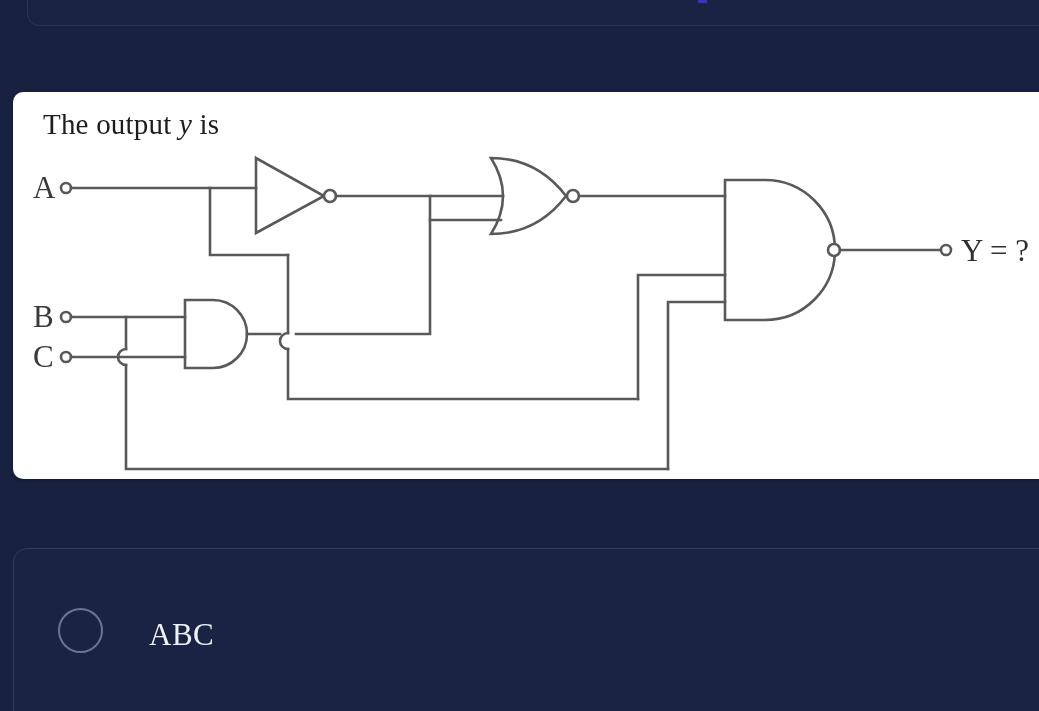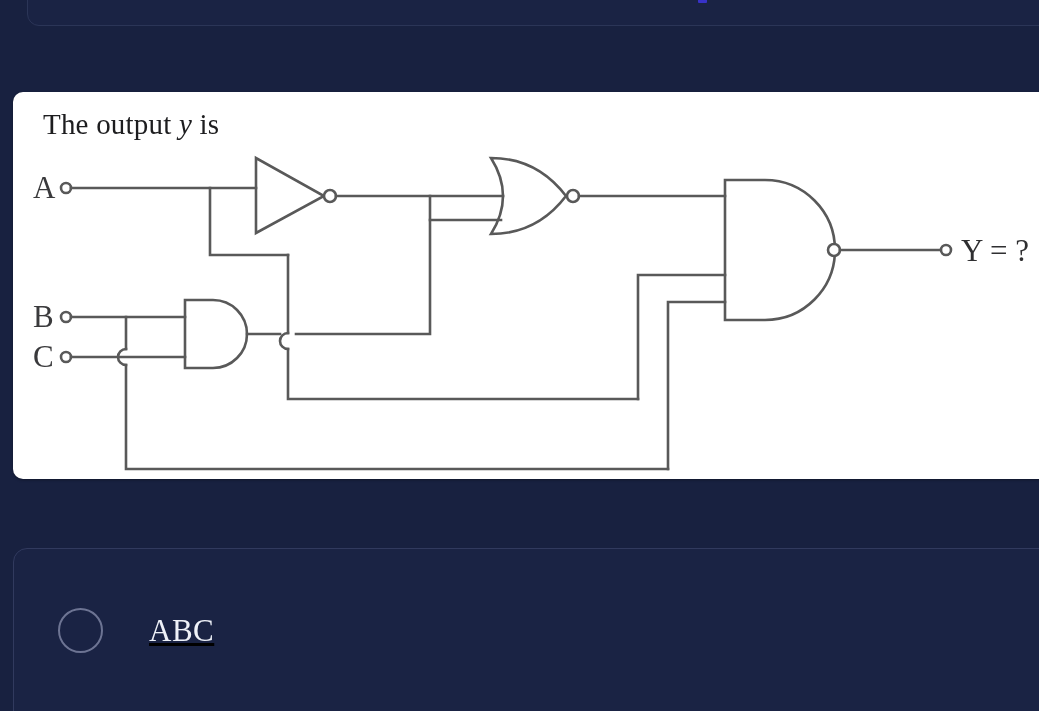--- a/index.html
+++ b/index.html
@@ -91,23 +91,22 @@
     border: 1px solid #313a5e;
     border-radius: 14px;
     background: #1a2344;
     box-sizing: border-box;
   }
   .option-row {
     position: absolute;
     left: 44px;
     top: 59px;
     display: flex;
-    align-items: center;
+    align-items: flex-end;
     gap: 46px;
-    text-decoration: underline;
   }
   .radio-outer {
     width: 45px;
     height: 45px;
     border: 2px solid #6d7493;
     border-radius: 50%;
     box-sizing: border-box;
     background: transparent;
   }
   .option-text {

